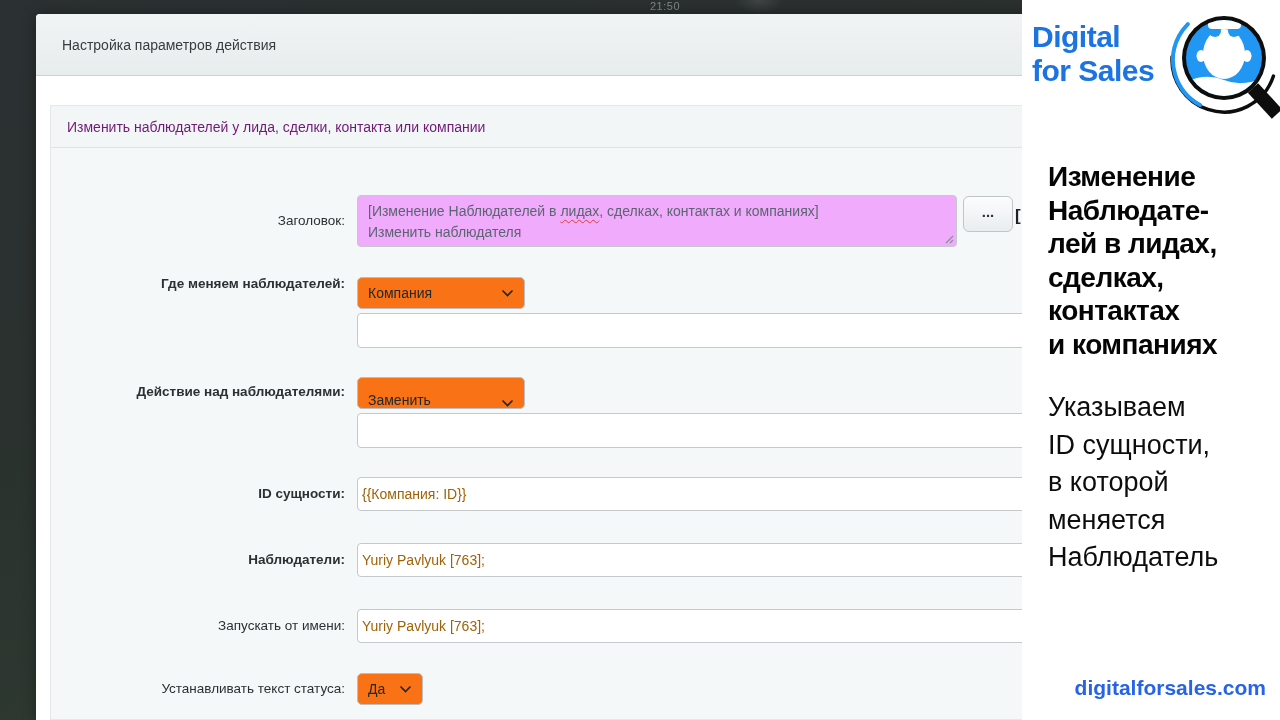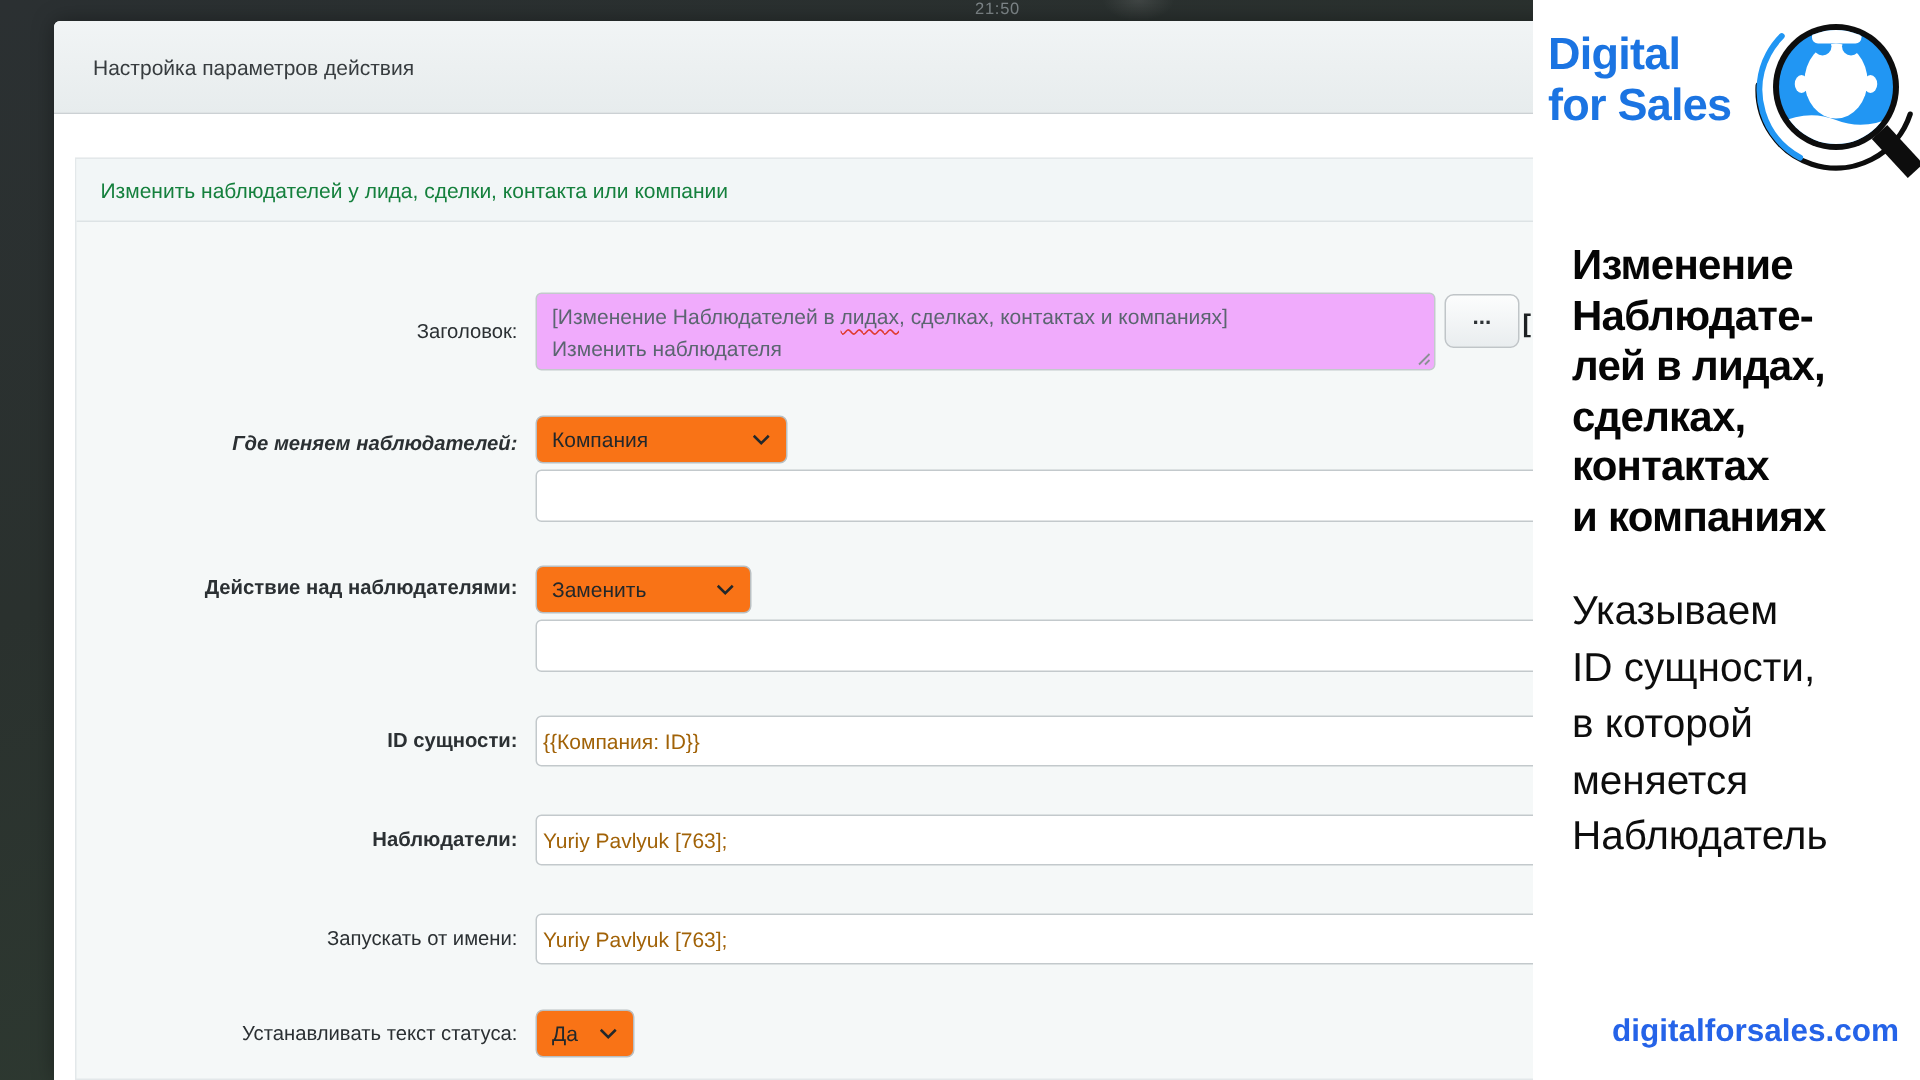--- a/index.html
+++ b/index.html
@@ -32,21 +32,21 @@
   .panel{
     position:absolute;left:14px;top:91px;width:986px;height:615px;
     background:#f5f8f8;border:1px solid #e3e8ea;box-sizing:border-box;
   }
   .subheader{
     position:absolute;left:0;top:0;width:100%;height:42px;background:#f2f6f7;
     border-bottom:1px solid #dde3e5;box-sizing:border-box;
   }
   .subheader .s{
     position:absolute;left:16px;top:50%;transform:translateY(-50%);
-    font-size:14px;color:#15803d;
+    font-size:14px;color:#701a75;
   }
   
   .lbl{
     position:absolute;left:29px;width:280px;text-align:right;
     font-size:13.5px;color:#2b3033;line-height:20px;height:20px;
   }
   .lbl.b{font-weight:700;}
   .txtarea{
     position:absolute;left:321px;top:181px;width:600px;height:52px;background:#f0abfc;
     border:1px solid #c3c9cc;border-radius:4px;box-sizing:border-box;
@@ -118,31 +118,31 @@
   <div class="txtarea">
     <div><span>[Изменение Наблюдателей в </span><span class="sp-err">лидах</span><span>, сделках, контактах и компаниях]</span></div>
     <div>Изменить наблюдателя</div>
     <svg class="resize-h" width="9" height="9" viewBox="0 0 9 9">
       <path d="M8 1 L1 8 M8 5 L5 8" stroke="#8a9094" stroke-width="1.2" fill="none"></path>
     </svg>
   </div>
   <div class="btn-ellipsis">...</div>
   <div class="frag">[</div>
 
-  <div class="lbl b" style="top:272px;font-style:italic;">Где меняем наблюдателей:</div>
+  <div class="lbl b" style="top:260px;">Где меняем наблюдателей:</div>
   <div class="sel" style="left:321px;top:263px;width:168px;">
     <span>Компания</span>
     <svg width="13" height="9" viewBox="0 0 13 9">
         <path d="M1.5 1.5 L6.5 6.5 L11.5 1.5" stroke="#23282b" stroke-width="1.7" fill="none"></path>
       </svg>
   </div>
   <input class="inp" style="left: 321px; top: 299px; width: 680px; height: 35px;" value="">
 
   <div class="lbl b" style="top:368px;">Действие над наблюдателями:</div>
-  <div class="sel" style="left:321px;top:363px;width:144px;">
+  <div class="sel" style="left:321px;top:363px;width:168px;align-items:flex-end;">
     <span>Заменить</span>
     <svg width="13" height="9" viewBox="0 0 13 9">
         <path d="M1.5 1.5 L6.5 6.5 L11.5 1.5" stroke="#23282b" stroke-width="1.7" fill="none"></path>
       </svg>
   </div>
   <input class="inp" style="left: 321px; top: 399px; width: 680px; height: 35px;" value="">
 
   <div class="lbl b" style="top:470px;">ID сущности:</div>
   <input class="inp" style="left: 321px; top: 463px; width: 680px; height: 34px;" value="{{Компания: ID}}">
 

